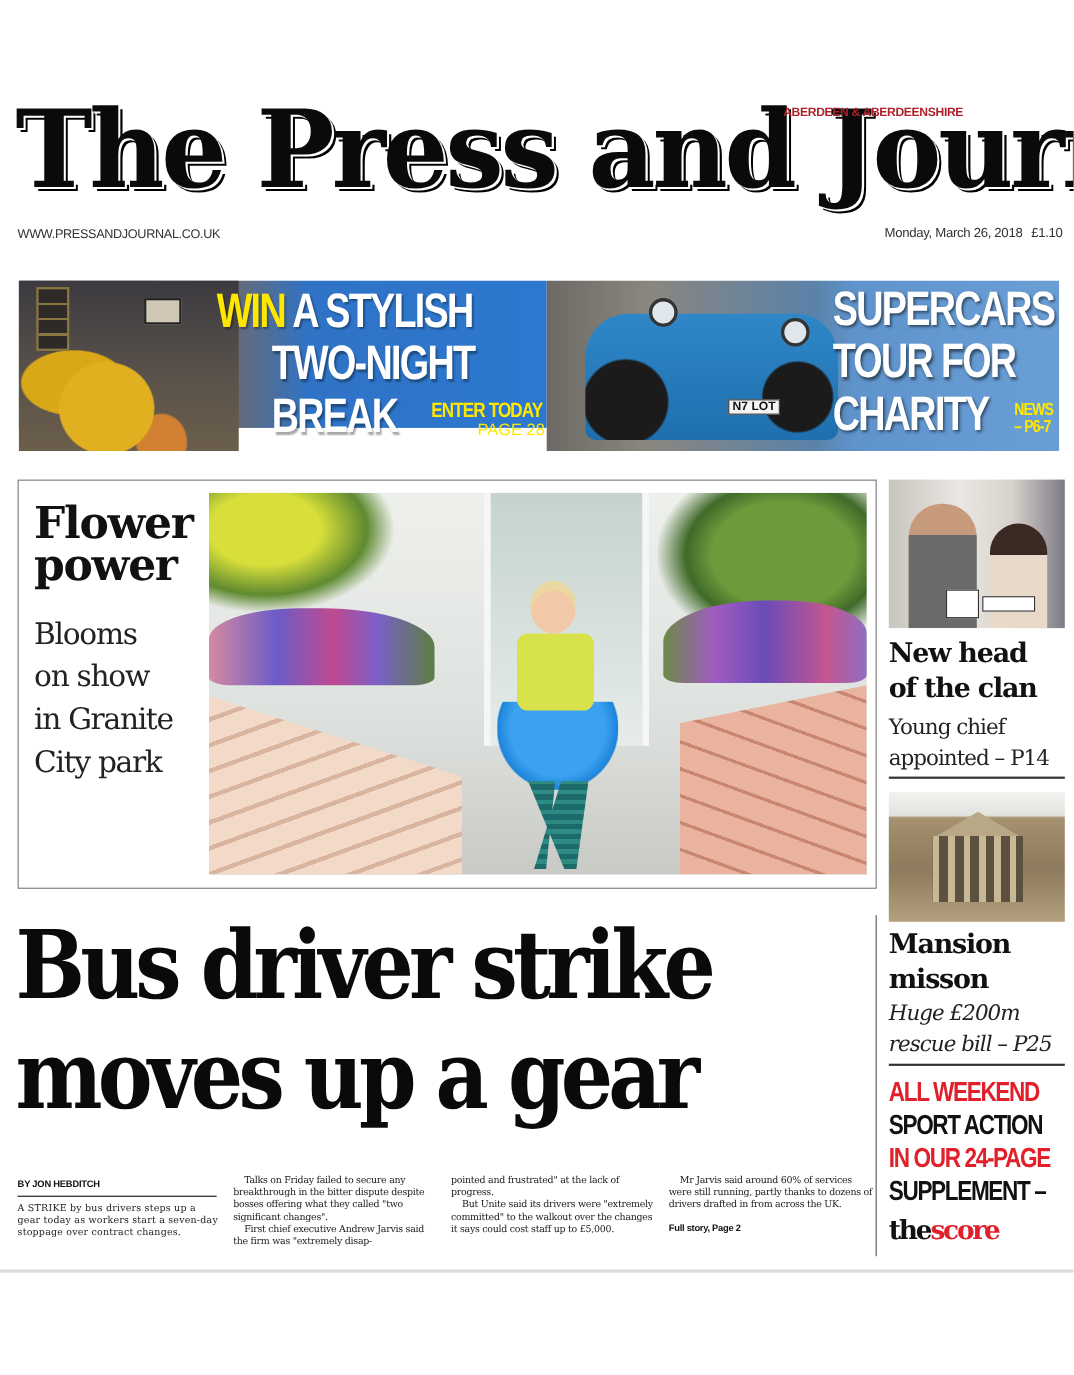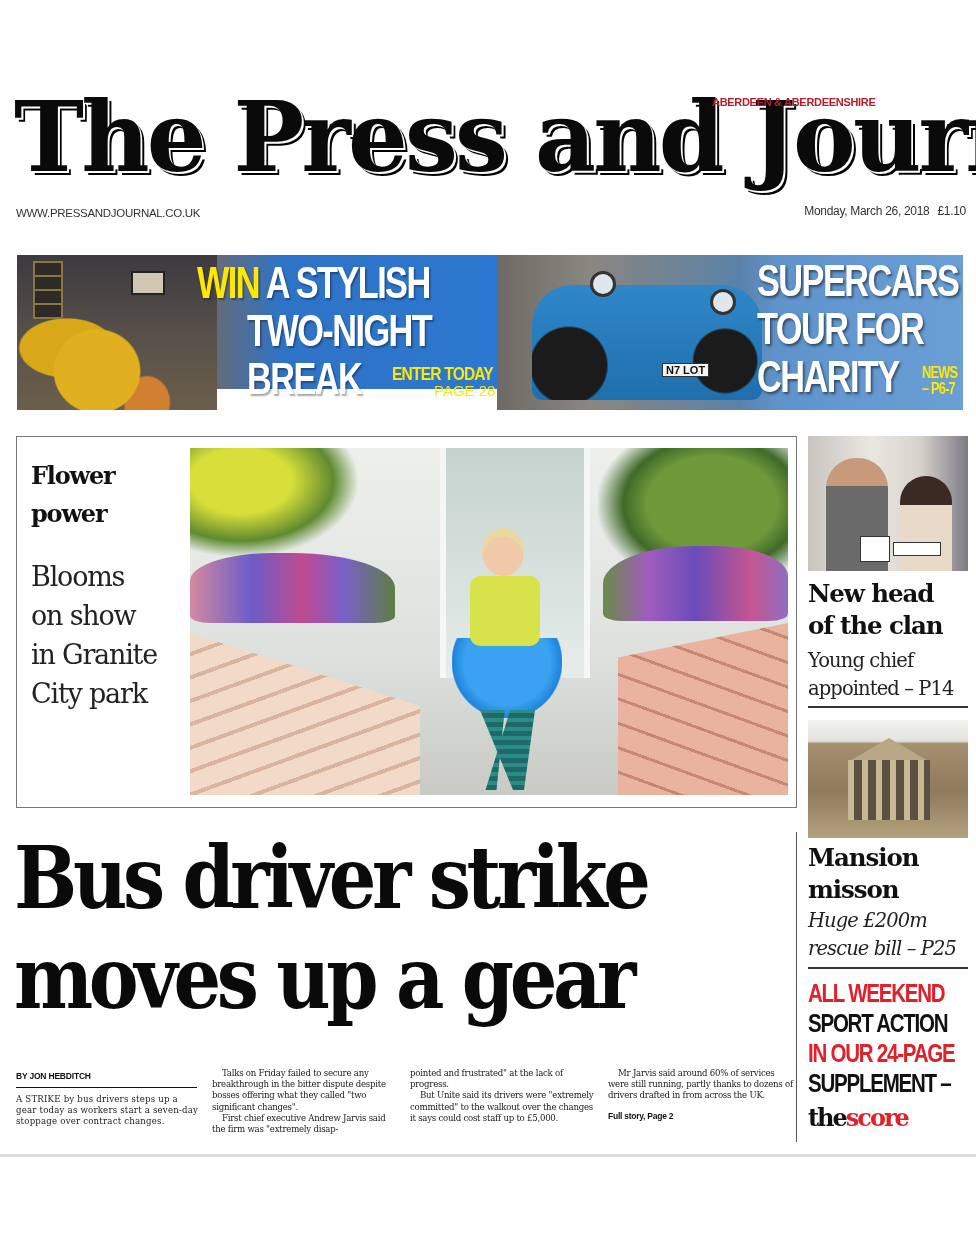--- a/index.html
+++ b/index.html
@@ -111,21 +111,21 @@
       position: absolute; left: 425px; top: 110px;
       font-family: "Liberation Sans", sans-serif; font-weight: bold; font-size: 16px;
       line-height: 16px; color: #ffe800; letter-spacing: -1px;
       transform: scaleX(0.8); transform-origin: left top;
     }
 
     
     .feature { position: absolute; left: 16px; top: 436px; width: 781px; height: 372px; border: 1px solid #777; }
     .feature-headline {
       position: absolute; left: 14px; top: 20px; width: 160px;
-      font-family: "DejaVu Serif", serif; font-weight: bold; font-size: 24px;
+      font-family: "DejaVu Serif", serif; font-weight: bold; font-size: 40px;
       line-height: 38px; letter-spacing: -1.2px; color: #111;
     }
     .feature-standfirst {
       position: absolute; left: 14px; top: 120px; width: 160px;
       font-family: "DejaVu Serif", serif; font-size: 27px; line-height: 39px;
       letter-spacing: -1.2px; color: #222;
     }
     .feature-photo {
       position: absolute; left: 173px; top: 11px; width: 598px; height: 347px; overflow: hidden;
       background:

